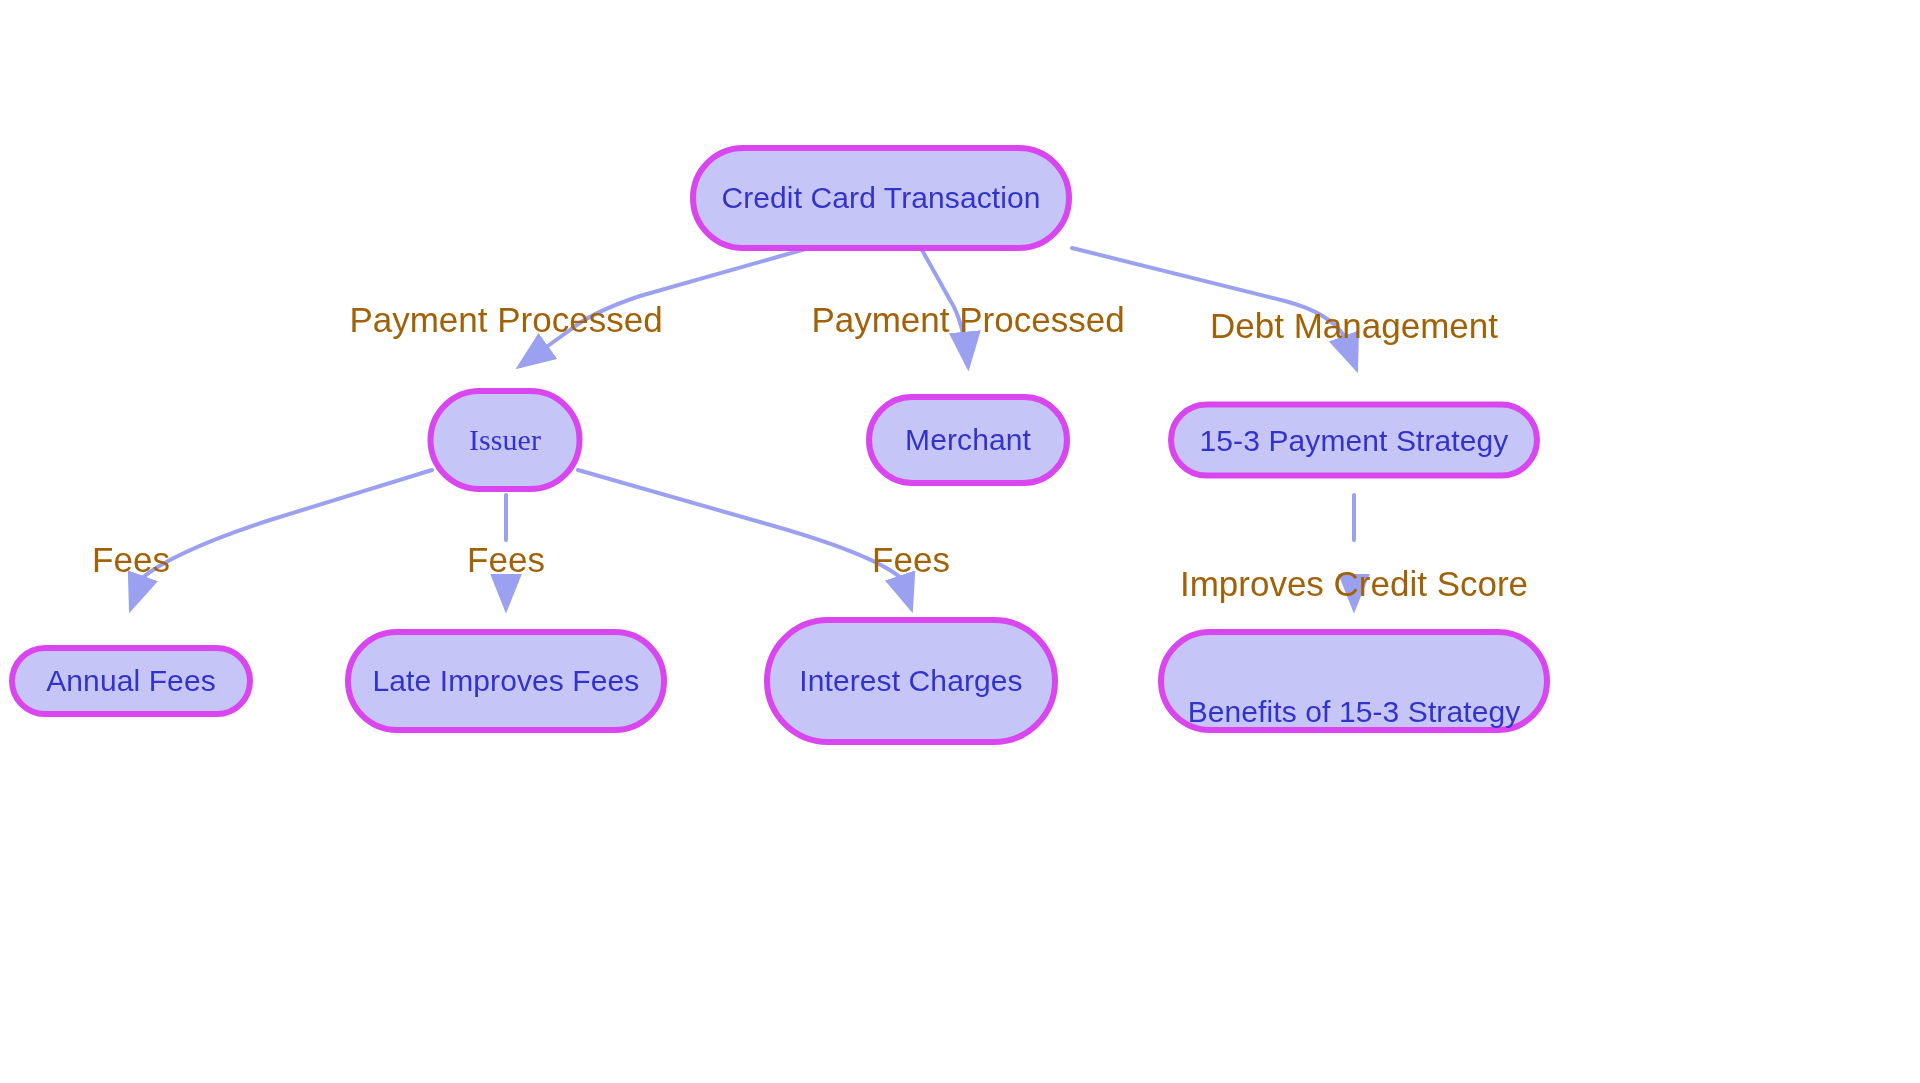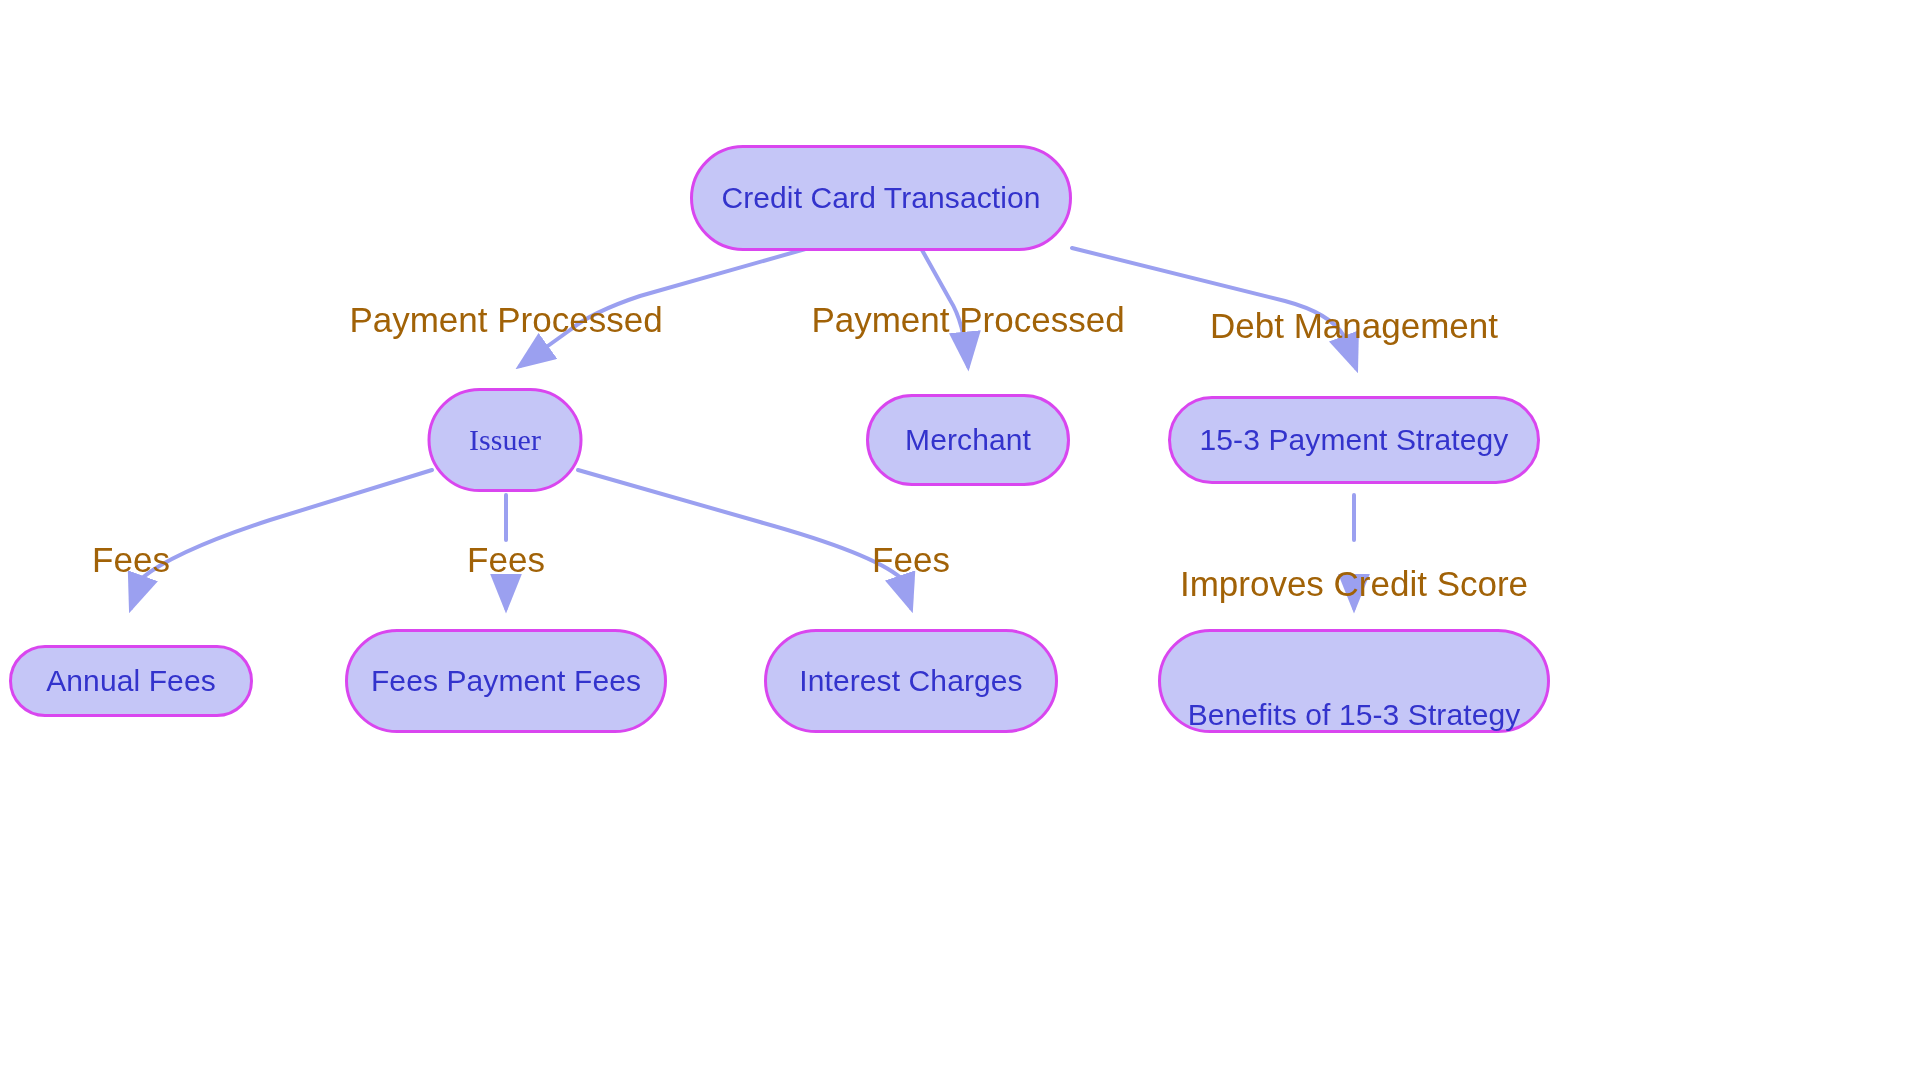--- a/index.html
+++ b/index.html
@@ -28,21 +28,21 @@
     height: 1083px;
     pointer-events: none;
   }
   .node {
     position: absolute;
     box-sizing: border-box;
     display: flex;
     align-items: center;
     justify-content: center;
     background: #c5c6f7;
-    border: 3px solid #d946ef;
+    border: 6px solid #d946ef;
     border-radius: 999px;
     color: #3333cc;
     font-size: 30px;
     font-weight: 400;
     letter-spacing: 0.1px;
     white-space: nowrap;
     transform: translate(-50%, -50%);
   }
   .node-label {
     display: block;
@@ -94,33 +94,33 @@
   </div>
 
   <div class="node" style="left:505px; top:440px; width:155px; height:104px;font-family:Liberation Serif, serif;">
     <span class="node-label">Issuer</span>
   </div>
 
   <div class="node" style="left:968px; top:440px; width:204px; height:92px;">
     <span class="node-label">Merchant</span>
   </div>
 
-  <div class="node" style="left:1354px; top:440px; width:372px; height:88px;">
+  <div class="node" style="left:1354px; top:440px; width:372px; height:77px;">
     <span class="node-label">15-3 Payment Strategy</span>
   </div>
 
   <div class="node" style="left:131px; top:681px; width:244px; height:72px;">
     <span class="node-label">Annual Fees</span>
   </div>
 
   <div class="node" style="left:506px; top:681px; width:322px; height:104px;">
-    <span class="node-label">Fees Payment Fees</span>
+    <span class="node-label">Late Improves Fees</span>
   </div>
 
-  <div class="node" style="left:911px; top:681px; width:294px; height:104px;">
+  <div class="node" style="left:911px; top:681px; width:294px; height:128px;">
     <span class="node-label">Interest Charges</span>
   </div>
 
   <div class="node" style="left:1354px; top:681px; width:392px; height:104px;align-items:flex-end;">
     <span class="node-label">Benefits of 15-3 Strategy</span>
   </div>
 
   <div class="edge-label" style="left:506px; top:319px;">Payment Processed</div>
 
   <div class="edge-label" style="left:968px; top:319px;">Payment Processed</div>

